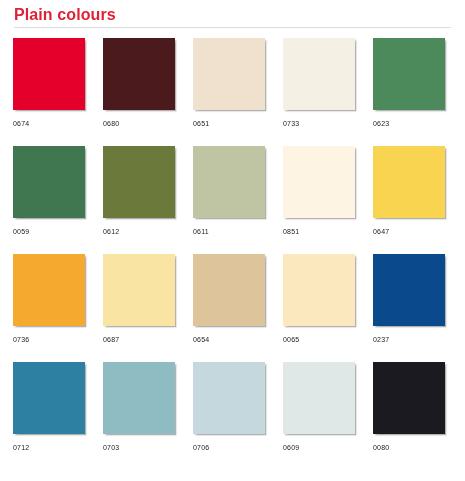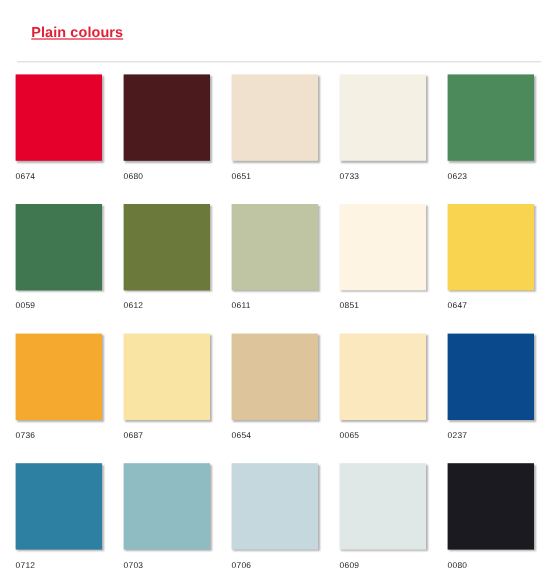--- a/index.html
+++ b/index.html
@@ -18,28 +18,27 @@
     width: 465px;
     height: 481px;
     box-sizing: border-box;
     background: #ffffff;
     position: relative;
   }
   .header {
     padding: 6px 14px 0 14px;
   }
   .page-title {
-    font-size: 12px;
+    font-size: 16px;
     font-weight: bold;
     color: #e11f35;
     letter-spacing: 0.1px;
     line-height: 18px;
-    margin: 12px;
+    margin: 0;
     padding: 0 0 3px 0;
-    text-decoration: underline;
   }
   .title-rule {
     height: 1px;
     background: #dcdcdc;
     margin: 0 14px 0 14px;
     width: 437px;
   }
   .swatch-grid {
     margin: 0;
     padding: 10px 0 0 13px;

